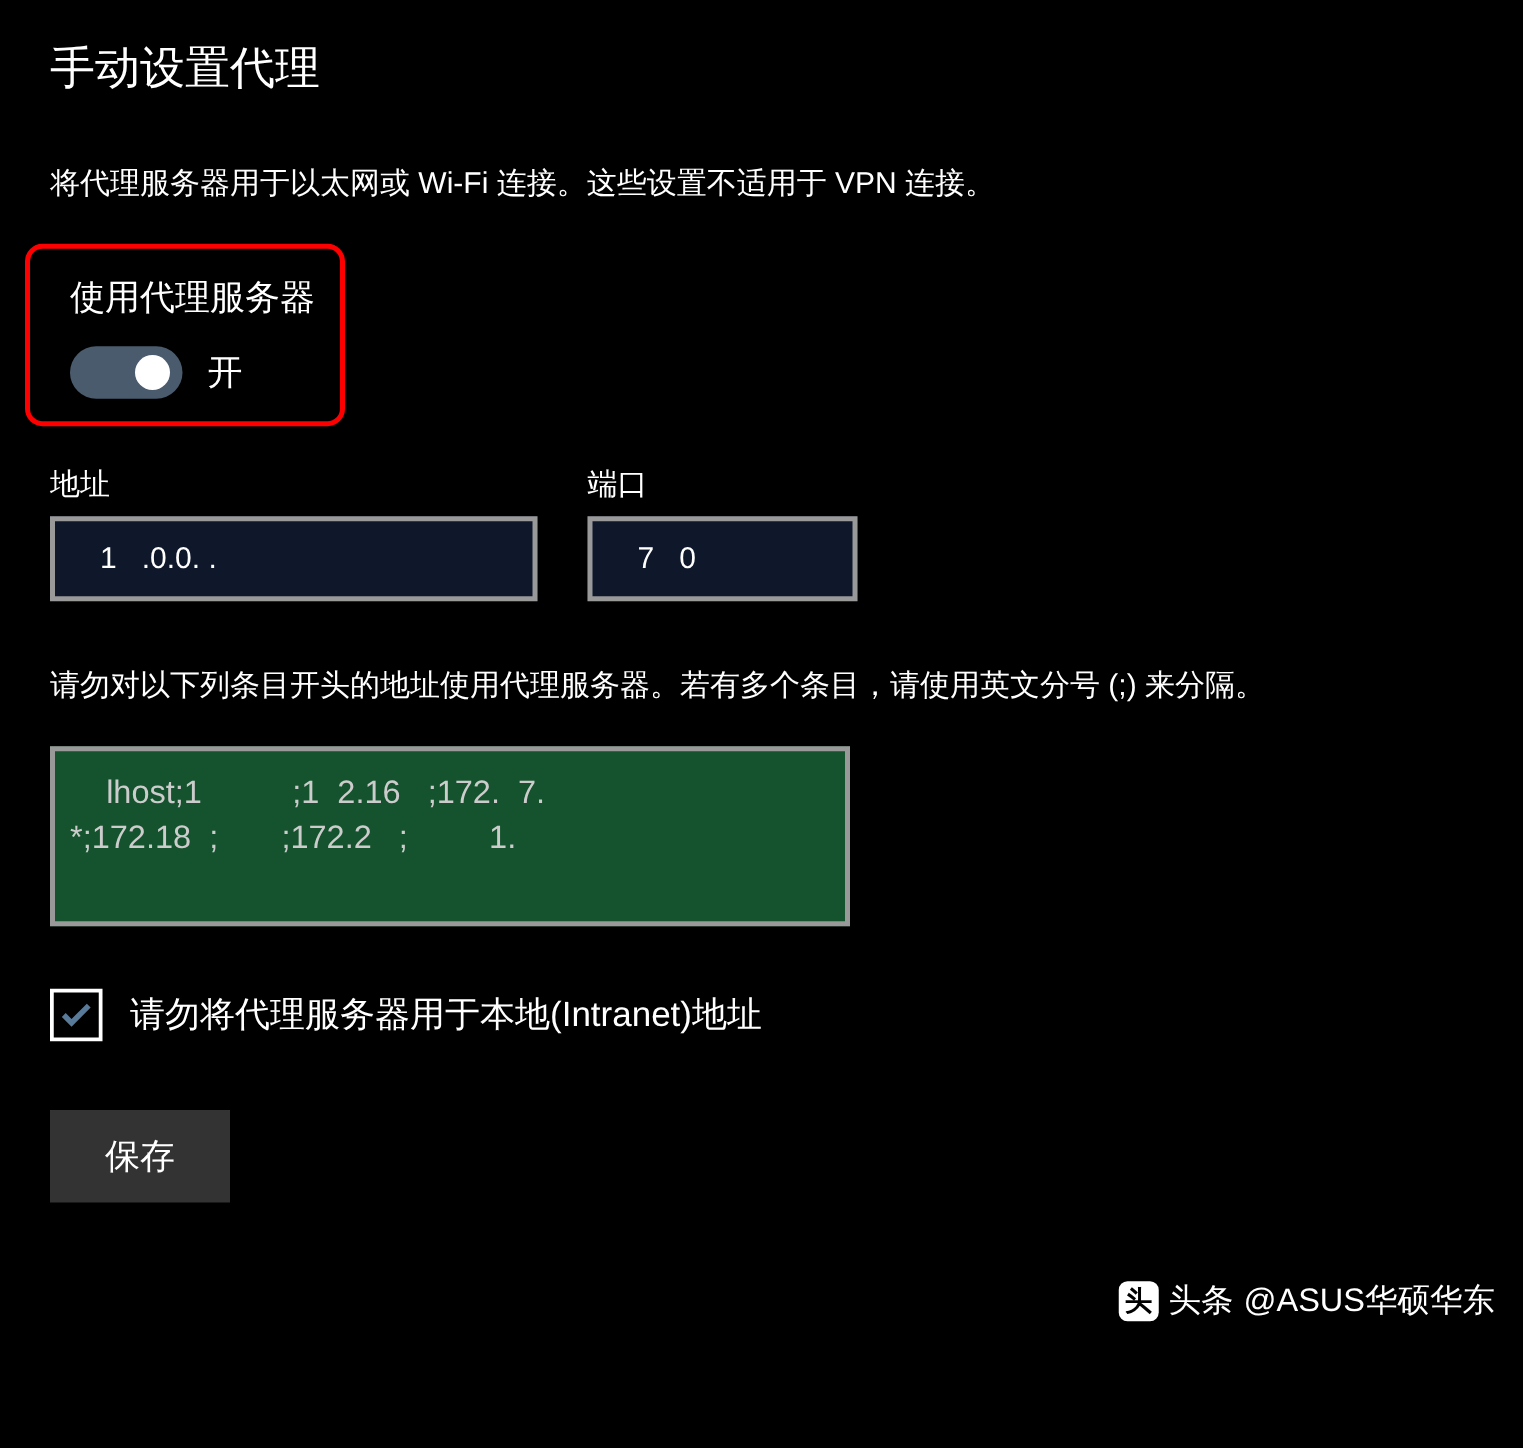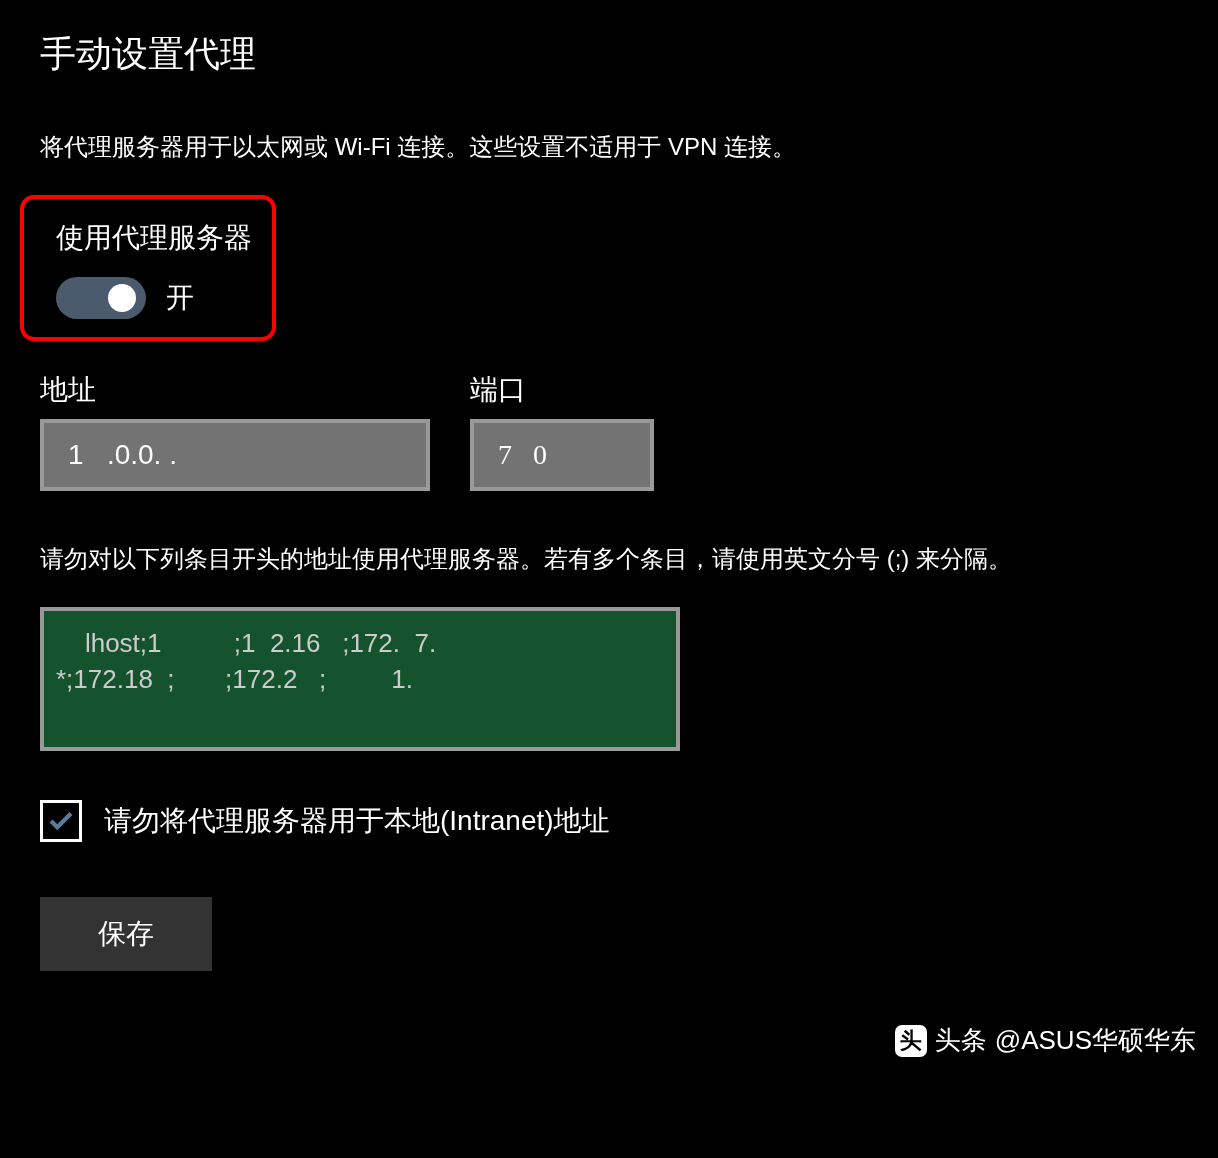--- a/index.html
+++ b/index.html
@@ -66,37 +66,36 @@
     .field-row {
       display: flex;
       gap: 40px;
       margin-bottom: 50px;
     }
     .field-group {
       display: flex;
       flex-direction: column;
     }
     .field-label {
-      font-size: 28px;
+      font-size: 24px;
       margin-bottom: 10px;
     }
     .text-input {
-      background: #737373;
+      background: #0f172a;
       border: 4px solid #999999;
       color: #ffffff;
-      font-size: 28px;
-      padding: 16px 24px;
+      font-size: 24px;
+      padding: 16px 36px;
       font-family: inherit;
     }
     .address-input {
       width: 390px;
     }
     .port-input {
-      width: 184px;
-      font-family: Liberation Serif, serif;
+      width: 216px;
     }
     .exceptions-textarea {
       background: #14532d;
       border: 4px solid #999999;
       color: #cccccc;
       font-size: 26px;
       padding: 14px 12px;
       width: 640px;
       height: 144px;
       font-family: inherit;
@@ -126,21 +125,21 @@
       height: 30px;
     }
     .checkbox-label {
       font-size: 28px;
     }
     .save-button {
       background: #333333;
       border: none;
       color: #ffffff;
       font-size: 28px;
-      padding: 18px 58px;
+      padding: 18px 44px;
       cursor: pointer;
       font-family: inherit;
     }
     .watermark {
       position: absolute;
       right: 22px;
       bottom: 100px;
       display: flex;
       align-items: center;
       gap: 8px;

